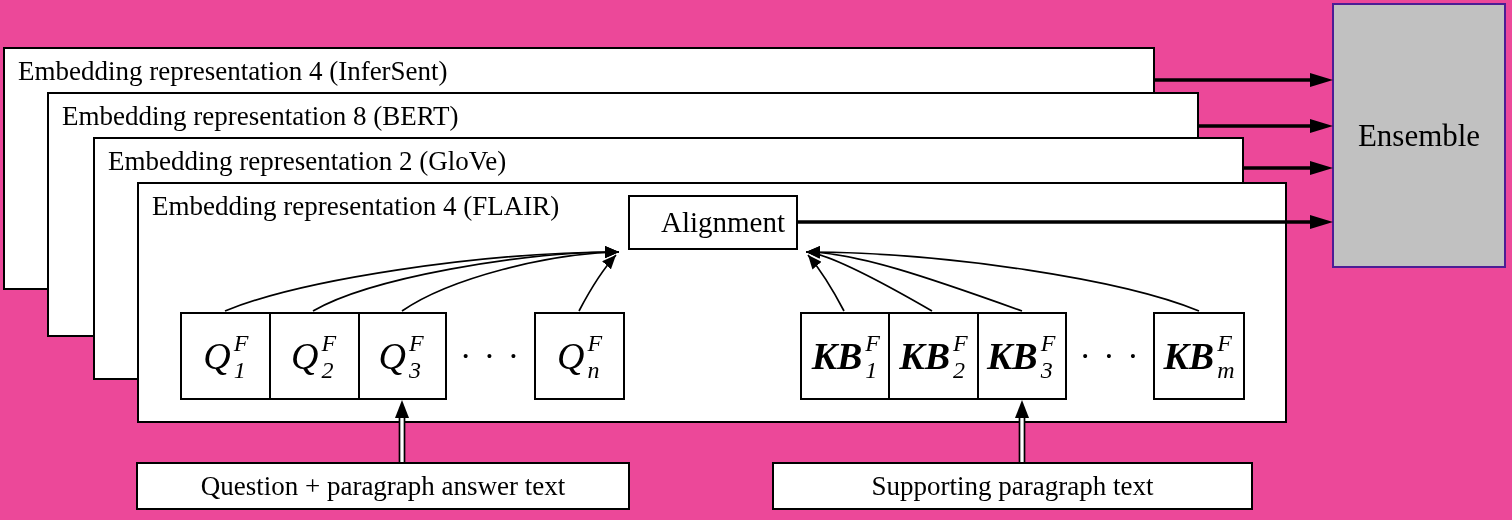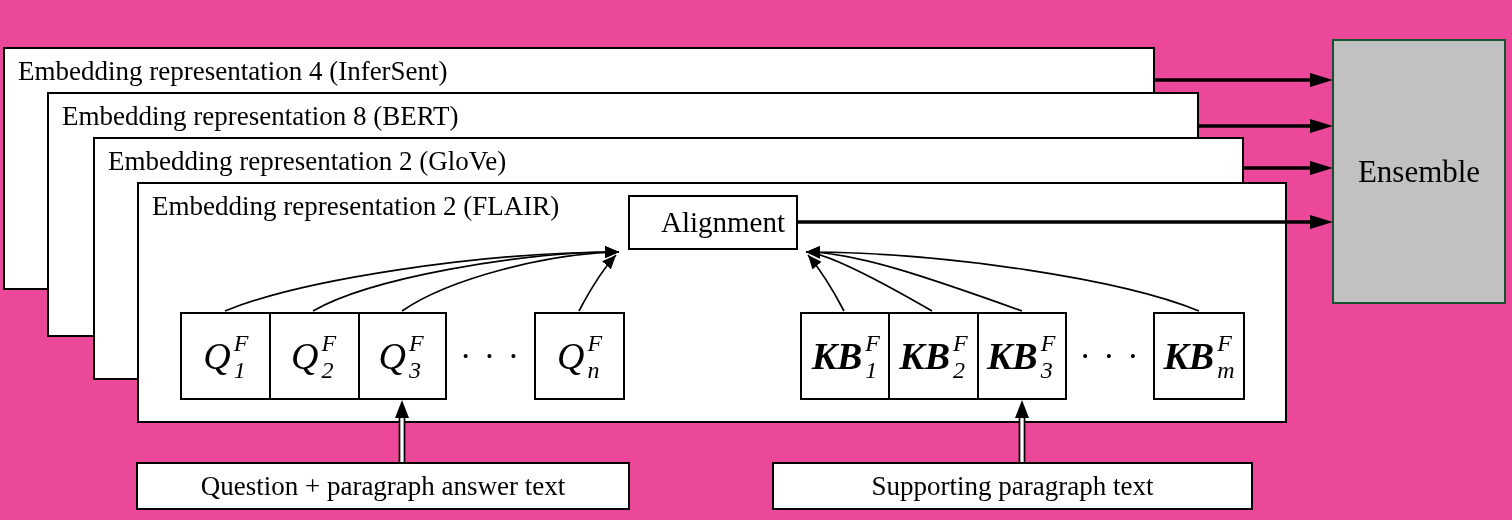--- a/index.html
+++ b/index.html
@@ -5,21 +5,21 @@
   * { margin:0; padding:0; box-sizing:border-box; }
   html,body { background:#ffffff; }
   .stage {
     position:relative; width:1512px; height:520px;
     background:#ec4899; color:#000;
     font-family:"Liberation Serif", serif; overflow:hidden;
   }
   .box { position:absolute; background:#fff; border:2px solid #000; }
   .layer-label { position:absolute; left:13px; top:7px; font-size:27px; white-space:nowrap; }
   .flex-center { display:flex; align-items:center; justify-content:center; }
-  .ensemble { position:absolute; border:2px solid #14532d; background:#c1c1c1; font-size:31px;margin-top:36px; }
+  .ensemble { position:absolute; border:2px solid #4c1d95; background:#c1c1c1; font-size:31px; }
   .alignment-label { font-size:29px; }
   .tok-group { position:absolute; background:#fff; border:2px solid #000; display:flex; }
   .tok-cell { flex:1 1 0; display:flex; align-items:center; justify-content:center; position:relative; }
   .tok-divider { position:absolute; top:0; bottom:0; width:2px; background:#000; }
   .tok-base { font-style:italic; font-size:38px; line-height:1; }
   .bold .tok-base { font-weight:bold; }
   .tok-stack { display:inline-flex; flex-direction:column; align-items:flex-start;
                font-style:italic; font-size:24px; line-height:1; margin-left:3px; }
   .tok-stack .sup { margin-bottom:3px; }
   .dots { position:absolute; display:flex; align-items:center; justify-content:center;
@@ -42,21 +42,21 @@
   <div class="box" style="left:3px; top:47px; width:1152px; height:243px;">
     <div class="layer-label">Embedding representation 4 (InferSent)</div>
   </div>
   <div class="box" style="left:47px; top:92px; width:1152px; height:245px;">
     <div class="layer-label">Embedding representation 8 (BERT)</div>
   </div>
   <div class="box" style="left:93px; top:137px; width:1151px; height:243px;">
     <div class="layer-label">Embedding representation 2 (GloVe)</div>
   </div>
   <div class="box" style="left:137px; top:182px; width:1150px; height:241px;">
-    <div class="layer-label">Embedding representation 2 (FLAIR)</div>
+    <div class="layer-label">Embedding representation 4 (FLAIR)</div>
   </div>
 
   <div class="ensemble flex-center" style="left: 1332px; top: 3px; width: 174px; height: 265px; background: rgb(193, 193, 193);">
     <span>Ensemble</span>
   </div>
 
   <div class="box flex-center" style="left:628px; top:195px; width:170px; height:55px;padding-left:20px;">
     <span class="alignment-label">Alignment</span>
   </div>
 

